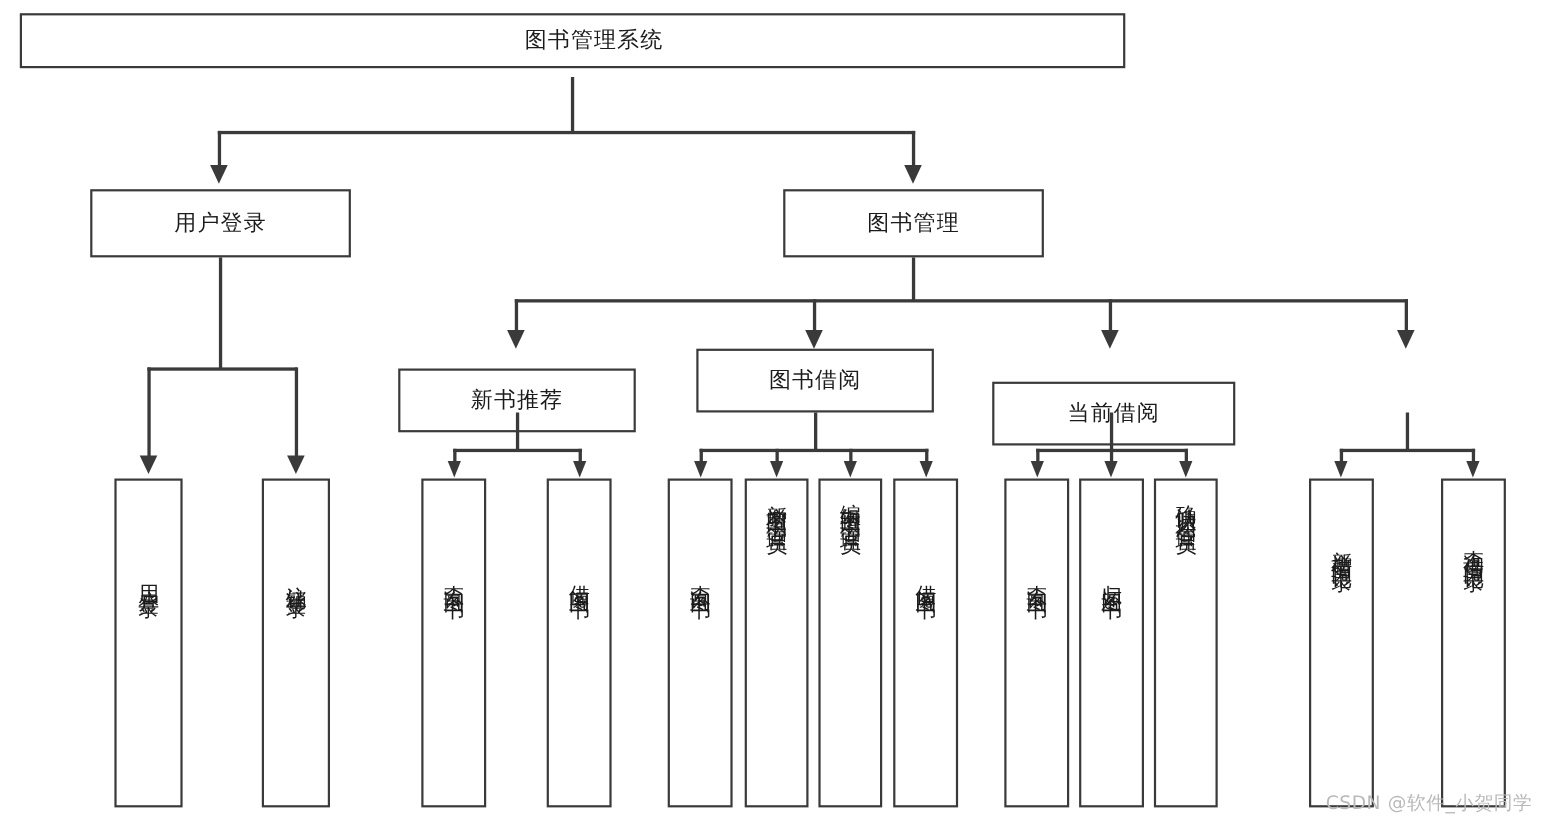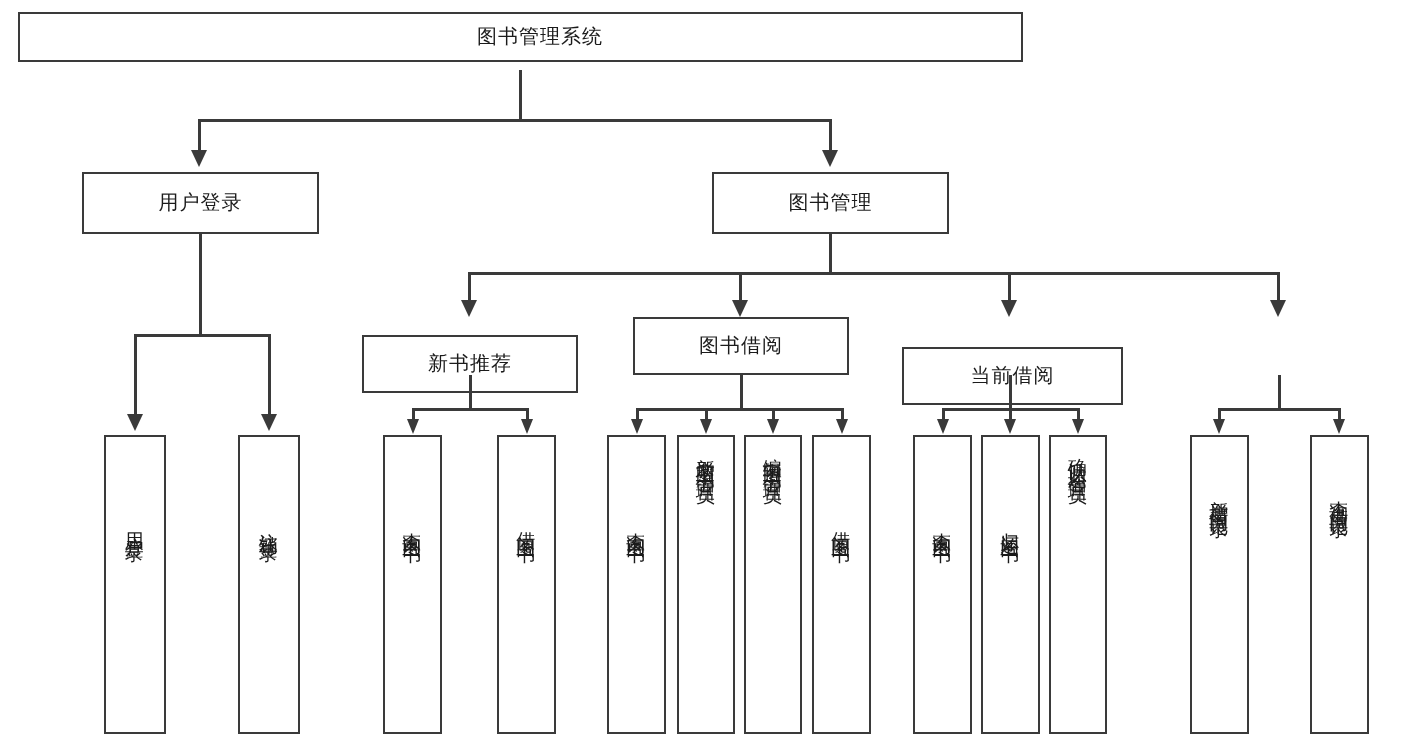--- a/index.html
+++ b/index.html
@@ -201,14 +201,15 @@
     <span class="vtext">确认归还（管理员）</span>
   </div>
 
   <div class="node v pad-top2" style="left:1190px;top:435px;width:59px;height:299px;">
     <span class="vtext">新增借阅记录</span>
   </div>
   <div class="node v pad-top2" style="left:1310px;top:435px;width:59px;height:299px;">
     <span class="vtext">查询借阅记录</span>
   </div>
 
+  <div id="watermark">CSDN @软件_小贺同学</div>
 
 </div>
 
 </body></html>

